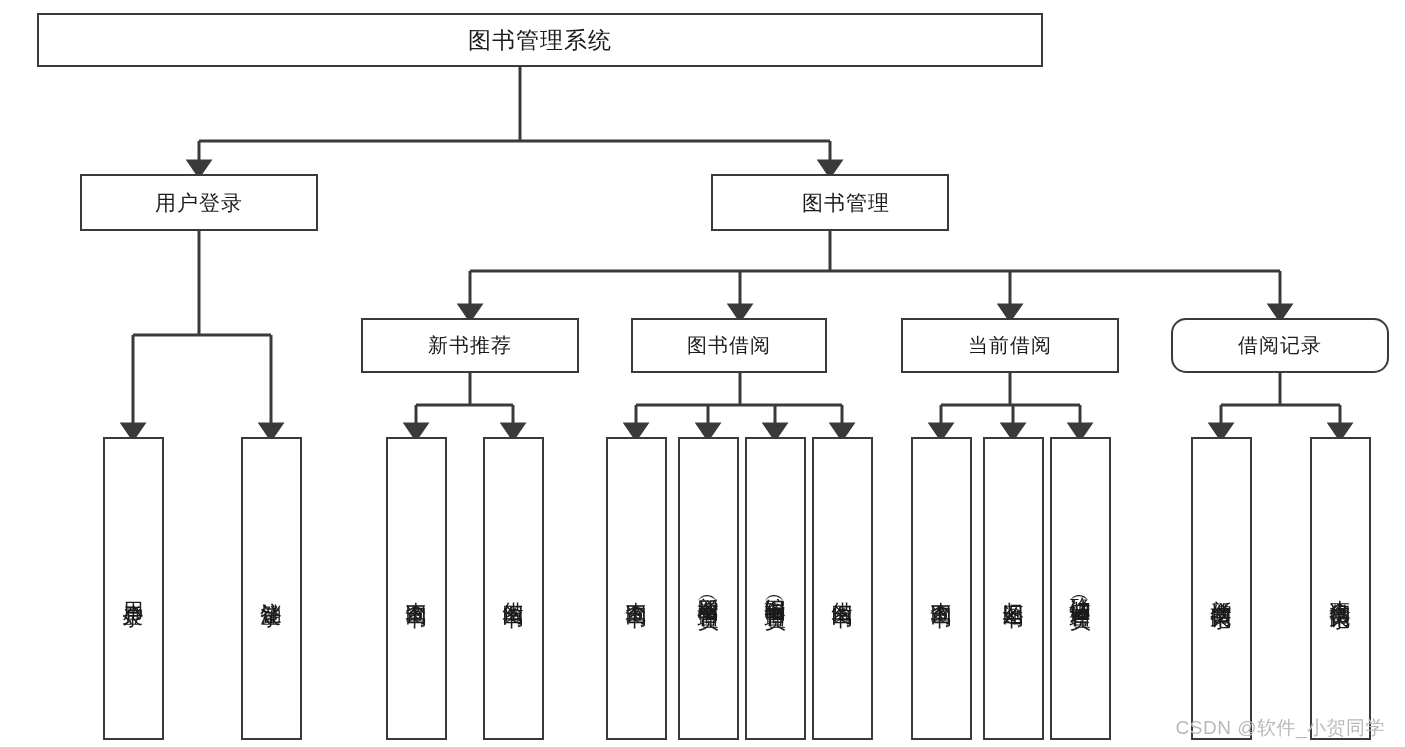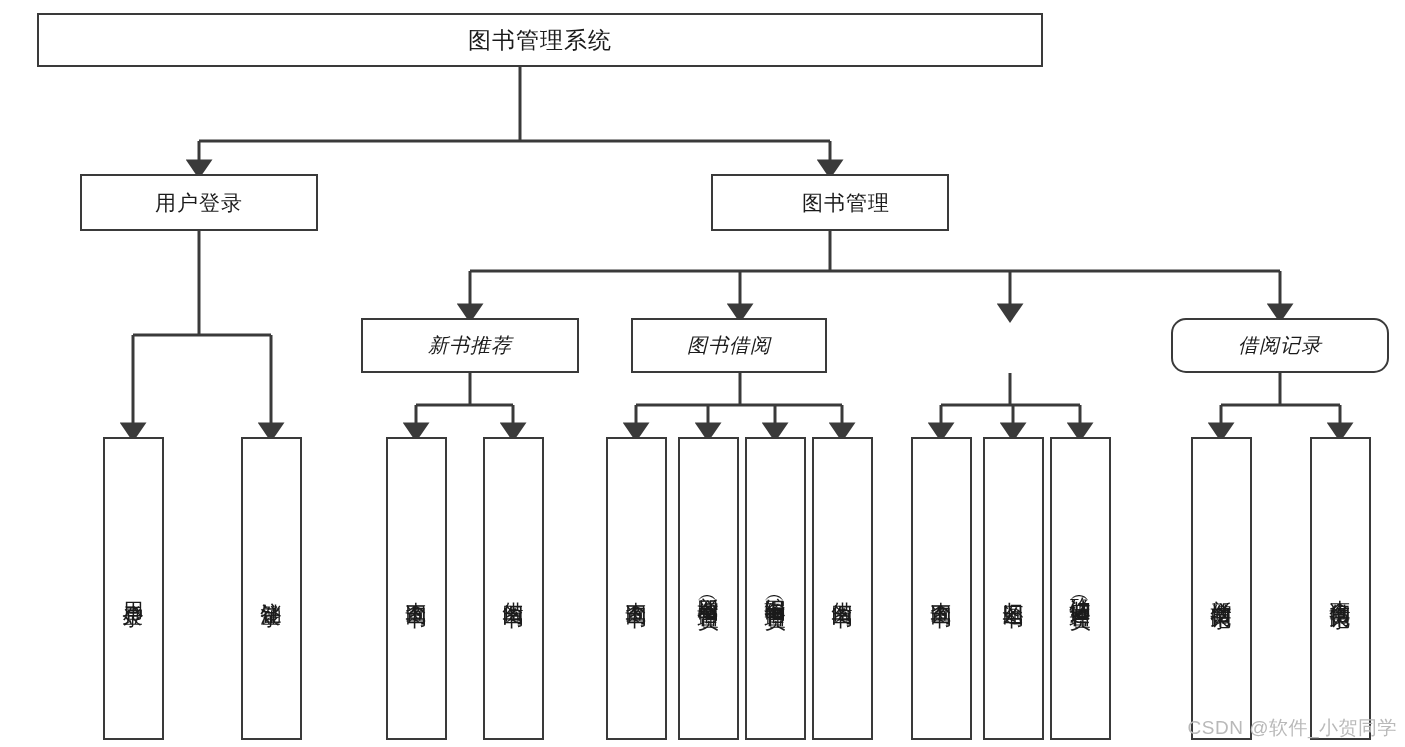--- a/index.html
+++ b/index.html
@@ -36,41 +36,40 @@
     color: #1b1b1b;
   }
   .node.root {
     font-size: 23px;
   }
   .node.lvl1 {
     font-size: 21px;
   }
   .node.lvl2 {
     font-size: 20px;
-    font-style: italic;
   }
   .node.leaf {
     font-size: 21px;
     padding: 4px 0;
   }
   .vtext {
     writing-mode: vertical-rl;
     text-orientation: upright;
     letter-spacing: 2px;
     line-height: 1;
     white-space: nowrap;
     text-align: center;
   }
   .htext {
     white-space: nowrap;
     letter-spacing: 1px;
   }
   #watermark {
     position: absolute;
-    right: 8px;
+    right: 20px;
     bottom: 6px;
     font-size: 19px;
     color: #b9b9b9;
     letter-spacing: 0.5px;
     white-space: nowrap;
   }
 </style>
 </head>
 <body>
 
@@ -136,20 +135,23 @@
   <div class="node lvl1" style="left: 711px; top: 174px; width: 238px; height: 57px; border-color: rgb(58, 58, 58); color: rgb(27, 27, 27); padding-left: 32px;">
     <span class="htext">图书管理</span>
   </div>
 
   <div class="node lvl2" style="left: 361px; top: 318px; width: 218px; height: 55px; border-color: rgb(58, 58, 58); color: rgb(27, 27, 27);">
     <span class="htext">新书推荐</span>
   </div>
   <div class="node lvl2" style="left: 631px; top: 318px; width: 196px; height: 55px; border-color: rgb(58, 58, 58); color: rgb(27, 27, 27);">
     <span class="htext">图书借阅</span>
   </div>
+  <div class="node lvl2" style="left: 901px; top: 318px; width: 218px; height: 55px; border-color: rgb(58, 58, 58); color: rgb(27, 27, 27);">
+    <span class="htext">当前借阅</span>
+  </div>
   <div class="node lvl2" style="left: 1171px; top: 318px; width: 218px; height: 55px; border-color: rgb(58, 58, 58); color: rgb(27, 27, 27); border-radius: 15px;">
     <span class="htext">借阅记录</span>
   </div>
 
   <div class="node leaf" style="left: 103px; top: 437px; width: 61px; height: 303px; border-color: rgb(58, 58, 58); color: rgb(27, 27, 27);">
     <span class="vtext">用户登录</span>
   </div>
   <div class="node leaf" style="left: 241px; top: 437px; width: 61px; height: 303px; border-color: rgb(58, 58, 58); color: rgb(27, 27, 27);">
     <span class="vtext">注销登录</span>
   </div>

